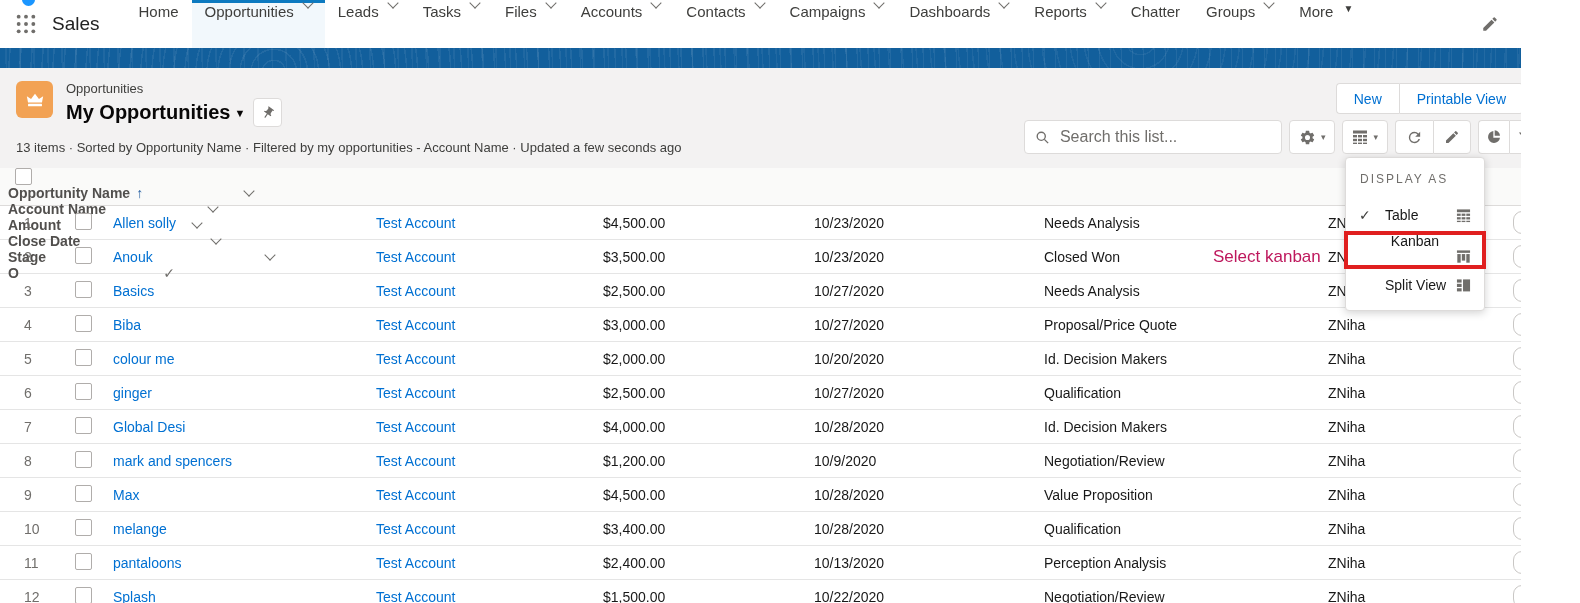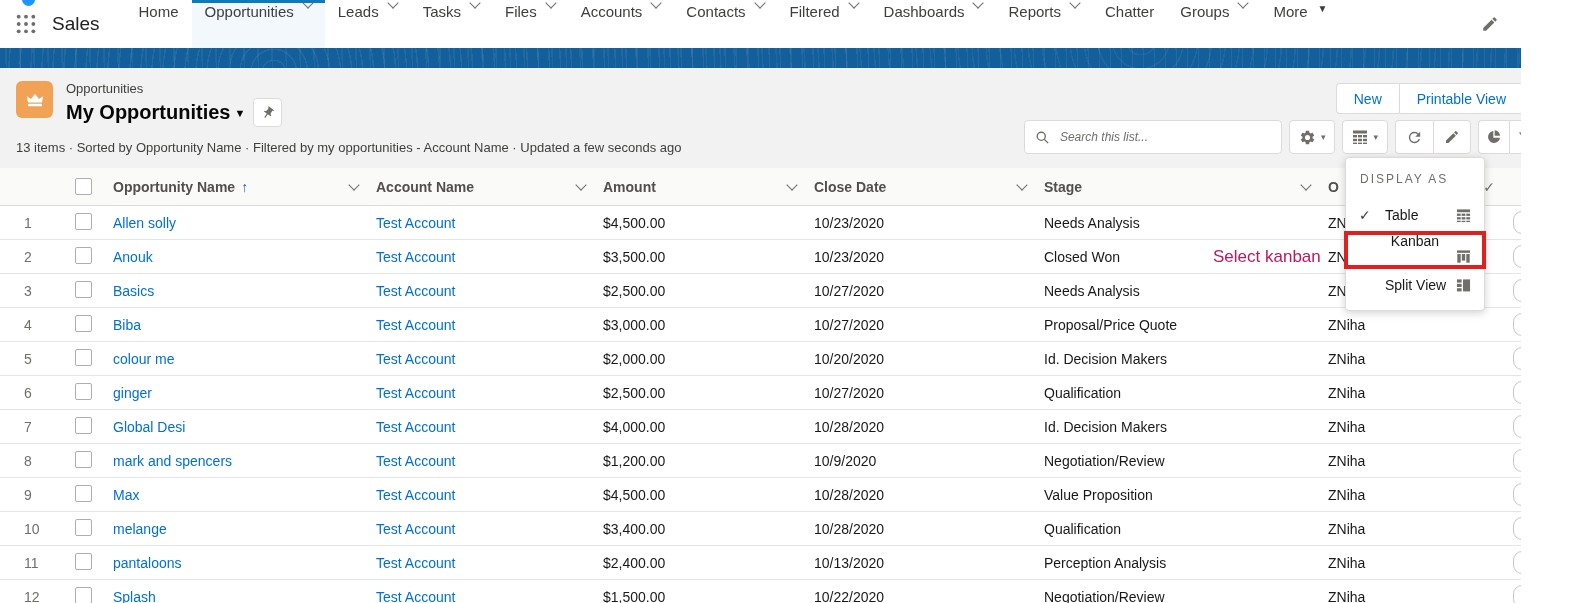--- a/index.html
+++ b/index.html
@@ -38,31 +38,31 @@
            align-items:center;justify-content:center;color:#706e6b;cursor:pointer;margin-left:4px;padding:0;}
   .btn-group{display:flex;margin-top:2px;}
   .btn-group button{height:31px;background:#fff;border:1px solid #dddbda;color:#0070d2;font-size:14px;
        padding:0 17px;cursor:pointer;font-family:inherit;}
   .btn-group button:first-child{border-radius:4px 0 0 4px;border-right:none;}
   .btn-group button:last-child{border-radius:0 4px 4px 0;}
   .meta{position:absolute;left:16px;top:72px;font-size:13px;color:#3e3e3c;}
   .controls{position:absolute;right:28px;top:52px;display:flex;align-items:center;gap:7px;}
   .search{display:flex;align-items:center;width:258px;height:34px;background:#fff;border:1px solid #dddbda;
           border-radius:4px;padding:0 10px;gap:8px;box-sizing:border-box;color:#706e6b;}
-  .search input{border:none;outline:none;flex:1;font-size:12px;font-family:inherit;color:#0369a1;background:transparent;font-style:italic;}
+  .search input{border:none;outline:none;flex:1;font-size:16px;font-family:inherit;color:#0369a1;background:transparent;}
   .search input::placeholder{color:#706e6b;}
   .ctl,.ctl-group button{height:34px;background:#fff;border:1px solid #dddbda;border-radius:4px;color:#706e6b;
        display:flex;align-items:center;justify-content:center;gap:5px;cursor:pointer;padding:0 9px;}
   .ctl-group{display:flex;}
   .ctl-group button{border-radius:0;border-right:none;width:38px;padding:0;}
   .ctl-group button:first-child{border-radius:4px 0 0 4px;}
   .ctl-group button:last-child{border-radius:0 4px 4px 0;border-right:1px solid #dddbda;}
   .mini-tri{font-size:9px;color:#706e6b;}
   
-  .thead{display:flex;height:37px;background:#fafaf9;border-bottom:1px solid #dddbda;align-items:center;}
+  .thead{display:flex;height:37px;background:#fafaf9;border-bottom:1px solid #dddbda;align-items:flex-start;flex-direction:column;}
   .th{display:flex;align-items:center;justify-content:space-between;padding:0 10px 0 8px;font-size:14px;
       font-weight:bold;color:#514f4d;box-sizing:border-box;white-space:nowrap;}
   .th-label{display:flex;align-items:center;gap:6px;}
   .sort-arrow{color:#215ca0;font-size:14px;}
   .owner-check{color:#706e6b;font-size:14px;margin-left:auto;}
   .c-num{width:60px;}.c-check{width:45px;}.c-name{width:263px;}.c-acct{width:227px;}.c-amt{width:211px;}
   .c-date{width:230px;}.c-stage{width:284px;}.c-owner{width:185px;}.c-act{width:63px;}
   .trow{display:flex;height:33px;border-bottom:1px solid #e5e5e5;align-items:center;font-size:14px;color:#181818;background:#fff;}
   .td{box-sizing:border-box;padding-left:8px;white-space:nowrap;overflow:hidden;}
   .td.num{padding-left:24px;color:#706e6b;}
@@ -125,21 +125,21 @@
         </div>
         <div class="tab">
           <span>Accounts</span>
           <span class="chev"></span>
         </div>
         <div class="tab">
           <span>Contacts</span>
           <span class="chev"></span>
         </div>
         <div class="tab">
-          <span>Filtered</span>
+          <span>Campaigns</span>
           <span class="chev"></span>
         </div>
         <div class="tab">
           <span>Dashboards</span>
           <span class="chev"></span>
         </div>
         <div class="tab">
           <span>Reports</span>
           <span class="chev"></span>
         </div>

